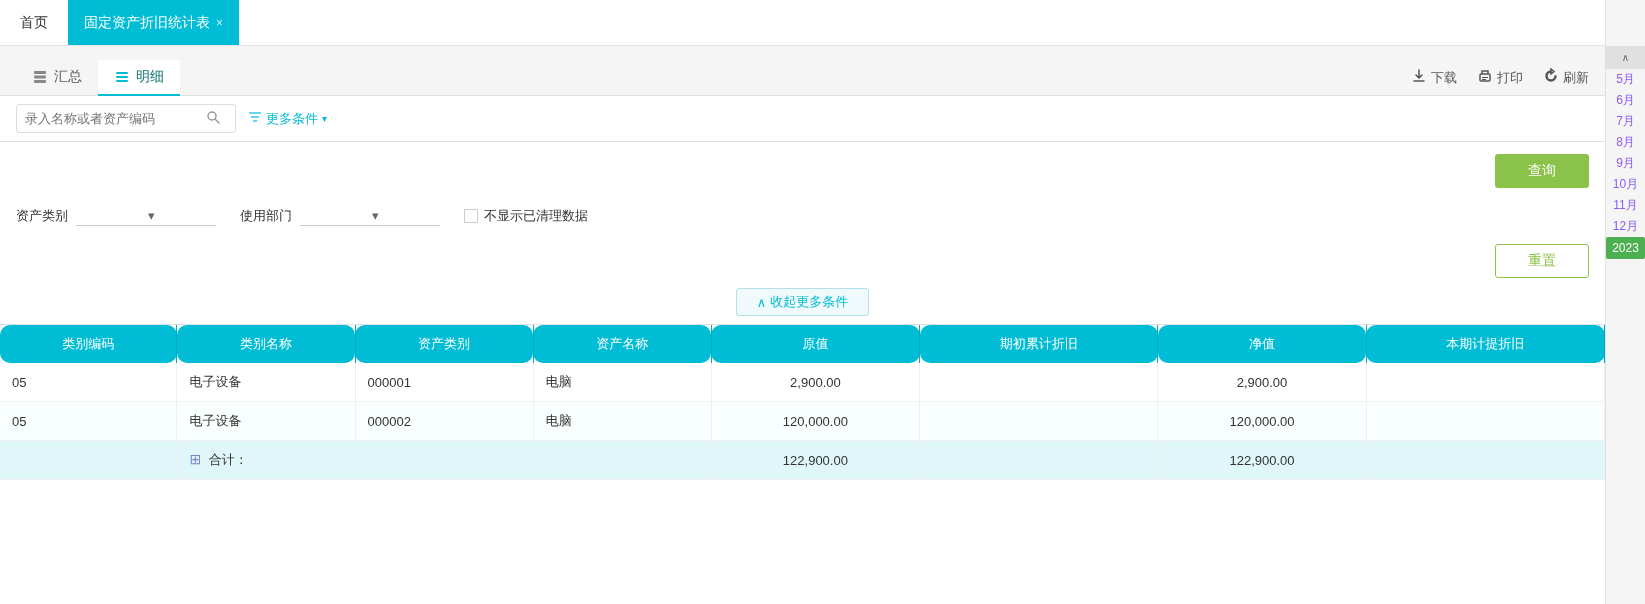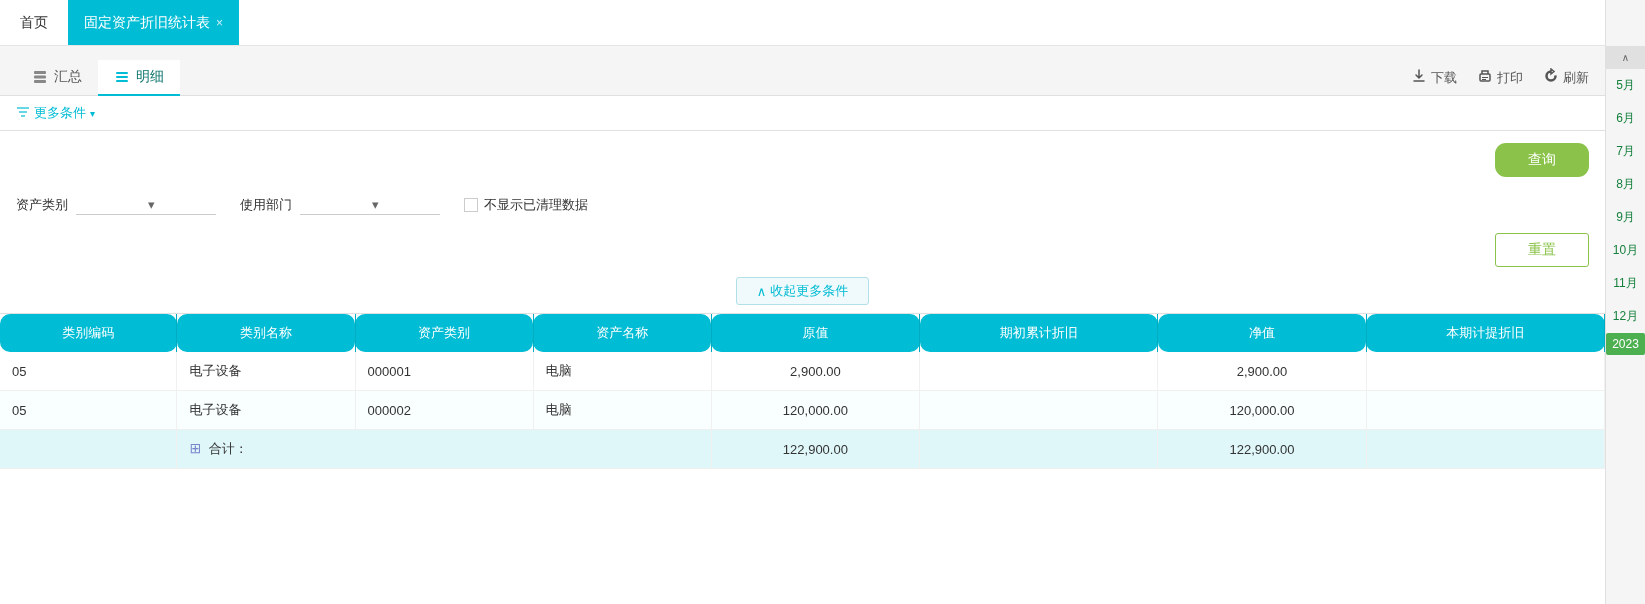--- a/index.html
+++ b/index.html
@@ -203,21 +203,21 @@
       width: 14px;
       height: 14px;
       border: 1px solid #ccc;
       background: #fff;
       display: inline-block;
     }
     .btn-query {
       background: #8bc34a;
       color: #fff;
       border: none;
-      border-radius: 11px;
+      border-radius: 3px;
       padding: 8px 32px;
       font-size: 14px;
       cursor: pointer;
       font-family: inherit;
     }
     .btn-reset {
       background: #fff;
       color: #8bc34a;
       border: 1px solid #8bc34a;
       border-radius: 3px;
@@ -311,22 +311,22 @@
       background: #f5f5f5;
       border-left: 1px solid #e0e0e0;
       display: flex;
       flex-direction: column;
       align-items: center;
       padding-top: 46px;
       z-index: 10;
     }
     .month-item {
       font-size: 12px;
-      color: #15803d;
-      padding: 8px 4px;
+      color: #8b5cf6;
+      padding: 2px 4px;
       cursor: pointer;
       text-align: center;
       white-space: nowrap;
     }
     .month-item.active {
       background: #4caf50;
       color: #fff;
       border-radius: 2px;
       padding: 4px 6px;
     }
@@ -409,20 +409,29 @@
           <svg width="16" height="16" viewBox="0 0 16 16">
               <path d="M13 8A5 5 0 1 1 8 3V1l3 2.5L8 6V4a4 4 0 1 0 4 4" stroke="#555" stroke-width="1.5" fill="none" stroke-linecap="round"></path>
             </svg>
         </span>
         <span>刷新</span>
       </div>
     </div>
   </div>
 
   <div class="search-bar">
+    <div class="search-input-wrap">
+      <input type="text" placeholder="录入名称或者资产编码" style="">
+      <span class="search-icon-svg">
+        <svg width="16" height="16" viewBox="0 0 16 16">
+            <circle cx="7" cy="7" r="4" stroke="#999" stroke-width="1.5" fill="none"></circle>
+            <line x1="10.5" y1="10.5" x2="14" y2="14" stroke="#999" stroke-width="1.5" stroke-linecap="round"></line>
+          </svg>
+      </span>
+    </div>
     <div class="more-conditions">
       <span class="filter-icon">
         <svg width="14" height="14" viewBox="0 0 14 14">
             <line x1="1" y1="3" x2="13" y2="3" stroke="#00bcd4" stroke-width="1.2"></line>
             <line x1="3" y1="7" x2="11" y2="7" stroke="#00bcd4" stroke-width="1.2"></line>
             <line x1="5" y1="11" x2="9" y2="11" stroke="#00bcd4" stroke-width="1.2"></line>
           </svg>
       </span>
       <span>更多条件</span>
       <span style="font-size:10px;color:#00bcd4;">▾</span>

